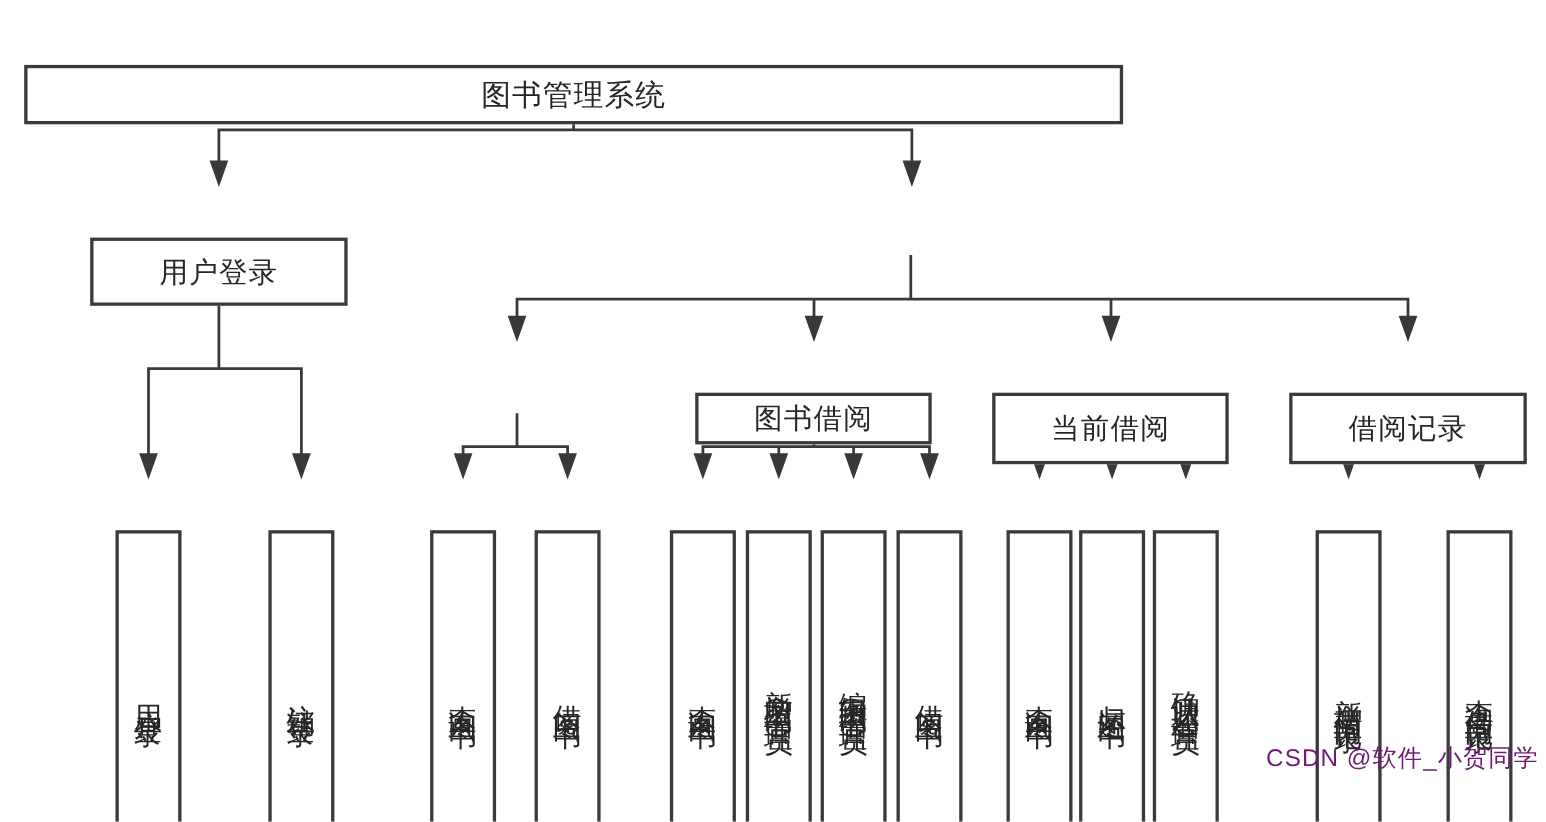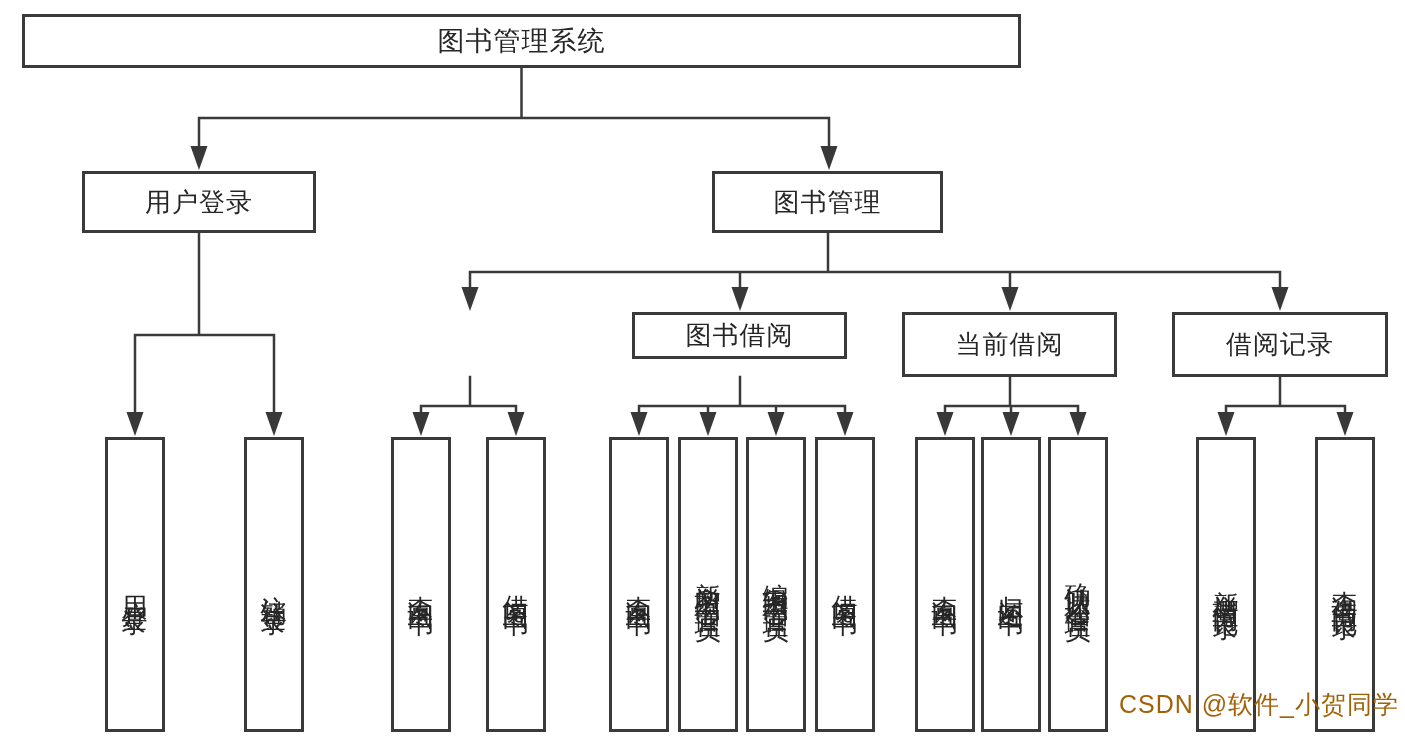--- a/index.html
+++ b/index.html
@@ -20,44 +20,45 @@
   .box {
     position: absolute;
     box-sizing: border-box;
     border: 3px solid #3a3a3a;
     background: #ffffff;
     display: flex;
     align-items: center;
     justify-content: center;
     z-index: 1;
     color: #262626;
+    margin-top: 45px;
   }
   .box.h {
     font-size: 26px;
     letter-spacing: 1px;
     white-space: nowrap;
   }
   .box.title { font-size: 27px; }
   .box.v {
     font-size: 26px;
   }
   .box.v span {
     writing-mode: vertical-rl;
     text-orientation: mixed;
     letter-spacing: 5px;
     line-height: 1;
   }
   #watermark {
     position: absolute;
     right: 6px;
-    top: 688px;
+    top: 674px;
     z-index: 2;
-    font-size: 25px;
+    font-size: 22px;
     letter-spacing: 1px;
-    color: #a16207;
+    color: #701a75;
     white-space: nowrap;
   }
 </style>
 </head>
 <body>
 
 <div id="stage">
 
   <svg id="connectors" viewBox="0 0 1405 747" xmlns="http://www.w3.org/2000/svg">
     <g stroke="#3a3a3a" stroke-width="2.5" fill="none" stroke-linecap="square">
@@ -101,23 +102,20 @@
       <polygon points="1336.5,412 1353.5,412 1345,436"></polygon>
     </g>
   </svg>
 
   <div class="box h title" style="left:22px;top:14px;width:999px;height:54px">
     <span>图书管理系统</span>
   </div>
 
   <div class="box h" style="left:82px;top:171px;width:234px;height:62px">
     <span>用户登录</span>
-  </div>
-  <div class="box h" style="left:712px;top:171px;width:231px;height:62px">
-    <span>图书管理</span>
   </div>
 
   <div class="box h" style="left:632px;top:312px;width:215px;height:47px">
     <span>图书借阅</span>
   </div>
   <div class="box h" style="left:1172px;top:312px;width:216px;height:65px">
     <span>借阅记录</span>
   </div>
   <div class="box h" style="left:902px;top:312px;width:215px;height:65px">
     <span>当前借阅</span>

